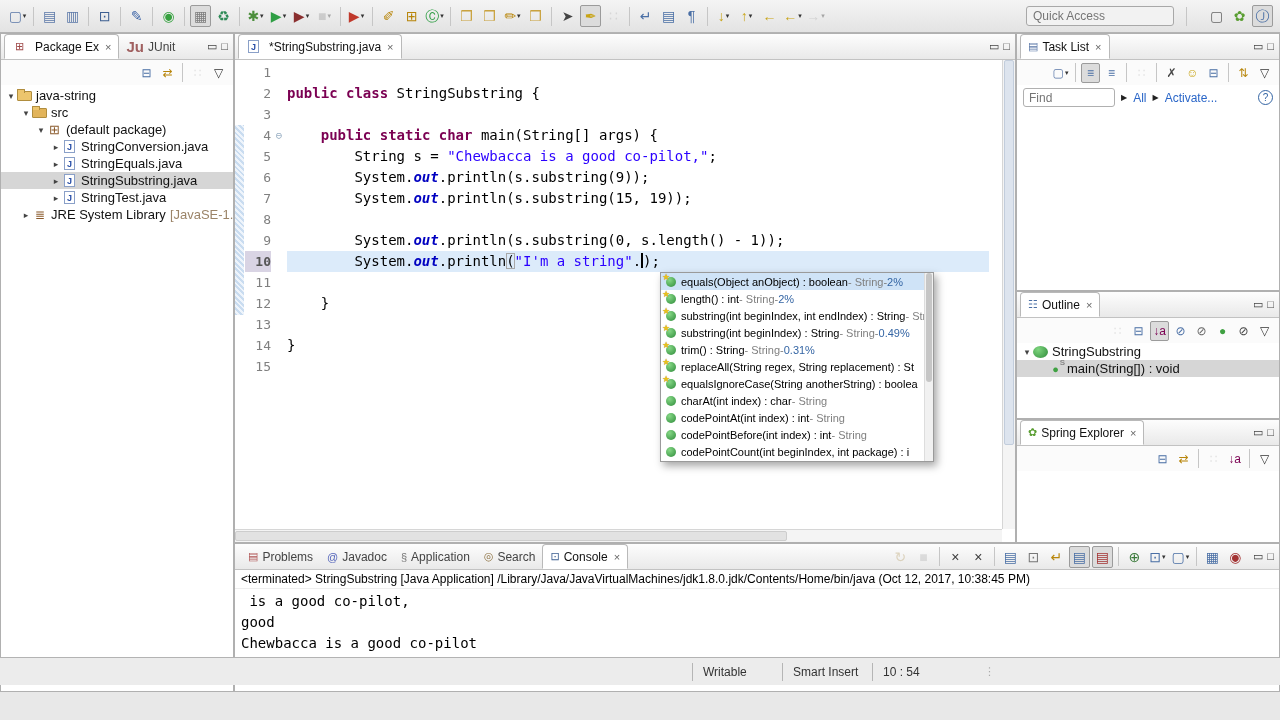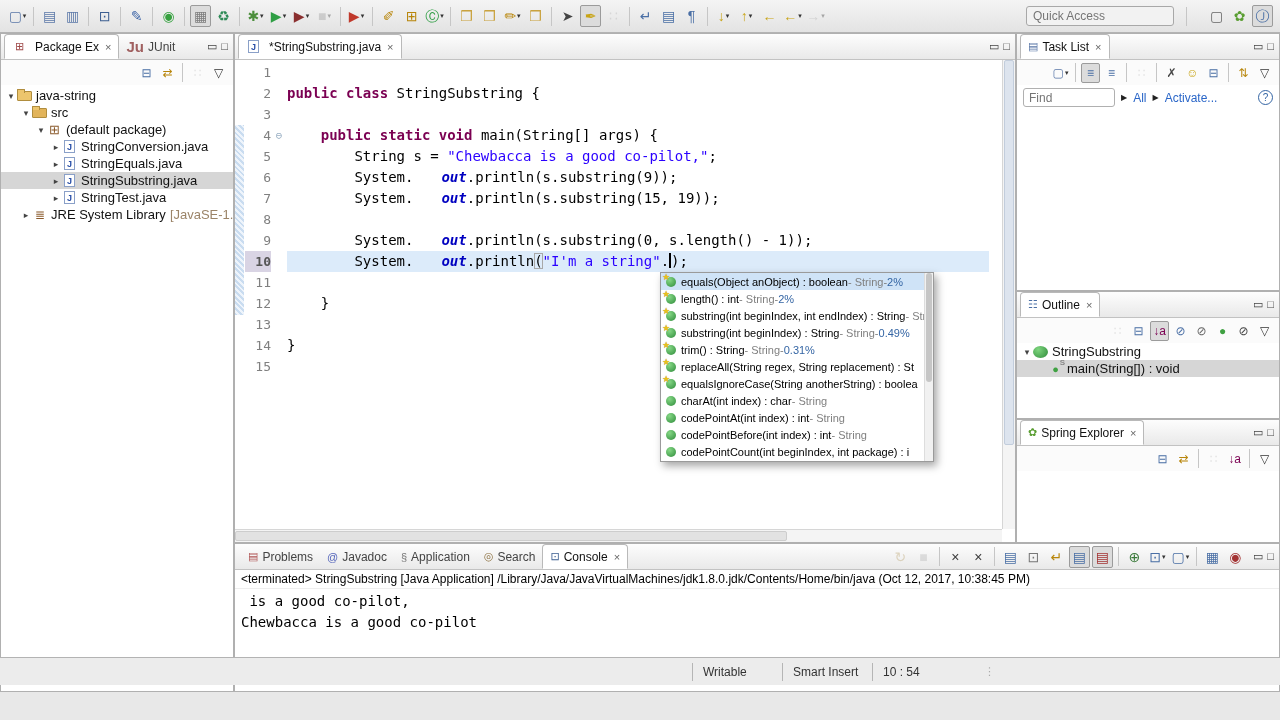--- a/index.html
+++ b/index.html
@@ -65,21 +65,21 @@
   #code-lines { position:absolute; left:0; top:2px; right:26px; }
   .crow { display:flex; height:21px; align-items:stretch; font-family:"DejaVu Sans Mono", monospace; font-size:14px; }
   .crow .rspace { flex:0 0 10px; }
   .crow .lnum { flex:0 0 26px; text-align:right; color:#808080; font-size:13px; line-height:21px; }
   .crow .fold { flex:0 0 16px; text-align:center; color:#9ab0c4; font-size:11px; line-height:21px; }
   .crow .codecell { flex:1; white-space:pre; line-height:21px; color:#000; }
   .crow.cur .codecell { background:#dcebfa; }
   .crow.cur .lnum { background:#d9d4e4; color:#555;font-weight:bold; }
   .kw { color:#7b0052; font-weight:bold; }
   .str { color:#2a00ff; }
-  .fld { color:#0000c0; font-weight:bold; font-style:italic;margin-left:28px; }
+  .fld { color:#0000c0; font-weight:bold; font-style:italic; }
   .brk { outline:1px solid #a8a8a8; outline-offset:-1px; }
   .caret { display:inline-block; width:2px; height:15px; background:#000; vertical-align:-2px; }
   #editor-vscroll { position:absolute; right:0; top:0; width:13px; bottom:13px; background:#f4f4f4; border-left:1px solid #d6d6d6; }
   #editor-vscroll .thumb { position:absolute; left:1px; right:1px; top:0; height:82%; background:#dde4ee; border:1px solid #c2cddc; border-radius:2px; }
   #editor-hscroll { position:absolute; left:0; right:13px; bottom:0; height:13px; background:#f4f4f4; border-top:1px solid #d6d6d6; }
   #editor-hscroll .thumb { position:absolute; top:1px; bottom:1px; left:0; width:72%; background:#e2e2e2; border:1px solid #cdcdcd; border-radius:2px; }
 
   
   #autocomplete { position:absolute; left:660px; top:272px; width:274px; background:#fff;
     border:1px solid #9a9a9a; box-shadow:3px 4px 8px rgba(0,0,0,.35); z-index:50; }
@@ -377,21 +377,21 @@
           <div class="crow">
             <span class="rspace"></span>
             <span class="lnum">3</span>
             <span class="fold"></span>
             <span class="codecell"></span>
           </div>
           <div class="crow">
             <span class="rspace"></span>
             <span class="lnum">4</span>
             <span class="fold">⊖</span>
-            <span class="codecell"><span>    </span><span class="kw">public</span><span> </span><span class="kw">static</span><span> </span><span class="kw">void</span><span> main(String[] args) {</span></span>
+            <span class="codecell"><span>    </span><span class="kw">public</span><span> </span><span class="kw">static</span><span> </span><span class="kw">char</span><span> main(String[] args) {</span></span>
           </div>
           <div class="crow">
             <span class="rspace"></span>
             <span class="lnum">5</span>
             <span class="fold"></span>
             <span class="codecell"><span>        String s = </span><span class="str">"Chewbacca is a good co-pilot,"</span><span>;</span></span>
           </div>
           <div class="crow">
             <span class="rspace"></span>
             <span class="lnum">6</span>
@@ -775,21 +775,21 @@
             <span class="glyph" style="color: rgb(163, 51, 51);">◉</span>
           </span>
         </span>
       <span class="winbtns" style="margin-left:2px;">
         <span>▭</span>
         <span>□</span>
       </span>
     </div>
     <div id="console-body">
       <div id="console-header">&lt;terminated&gt; StringSubstring [Java Application] /Library/Java/JavaVirtualMachines/jdk1.8.0.jdk/Contents/Home/bin/java (Oct 12, 2017, 10:38:45 PM)</div>
-      <div id="console-output"><div> is a good co-pilot,</div><div>Chewbacca is a good co-pilot</div></div>
+      <div id="console-output"><div> is a good co-pilot,</div><div>good</div><div>Chewbacca is a good co-pilot</div></div>
     </div>
   </div>
 
   <div id="status-bar">
     <span class="sb-spacer"></span>
     <span class="sb-cell">Writable</span>
     <span class="sb-cell">Smart Insert</span>
     <span class="sb-cell">10 : 54</span>
     <span id="sb-dots">⋮</span>
   </div>

